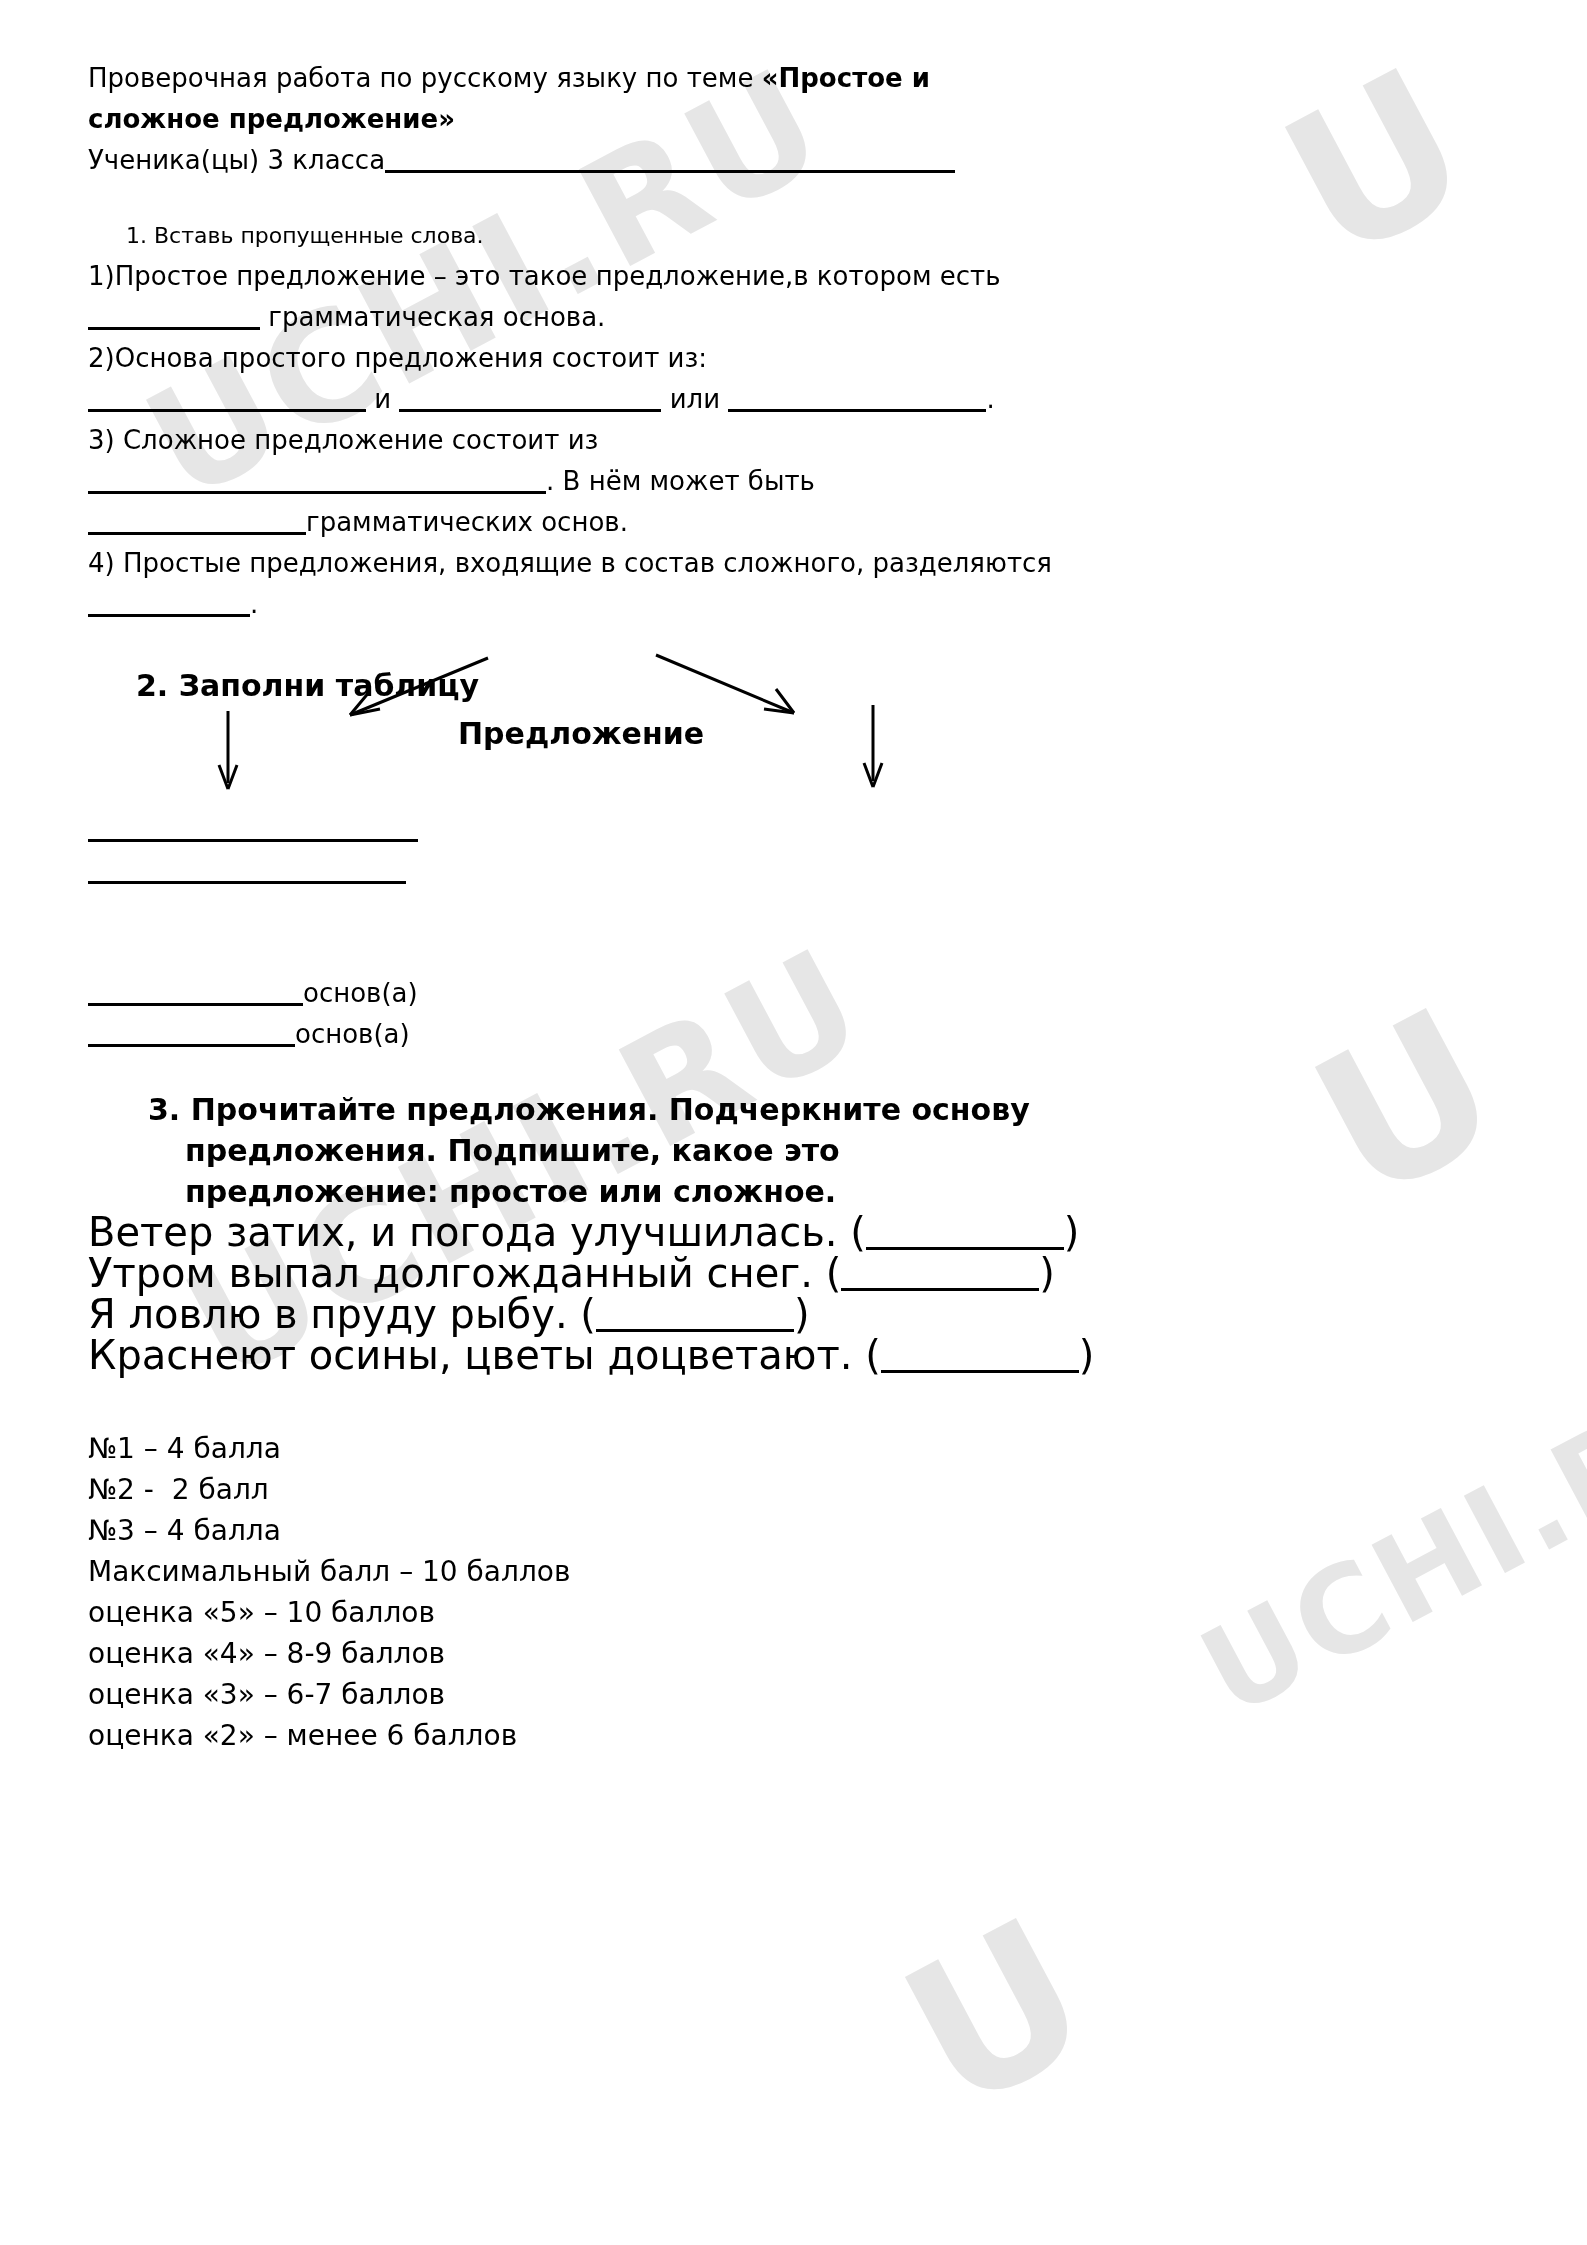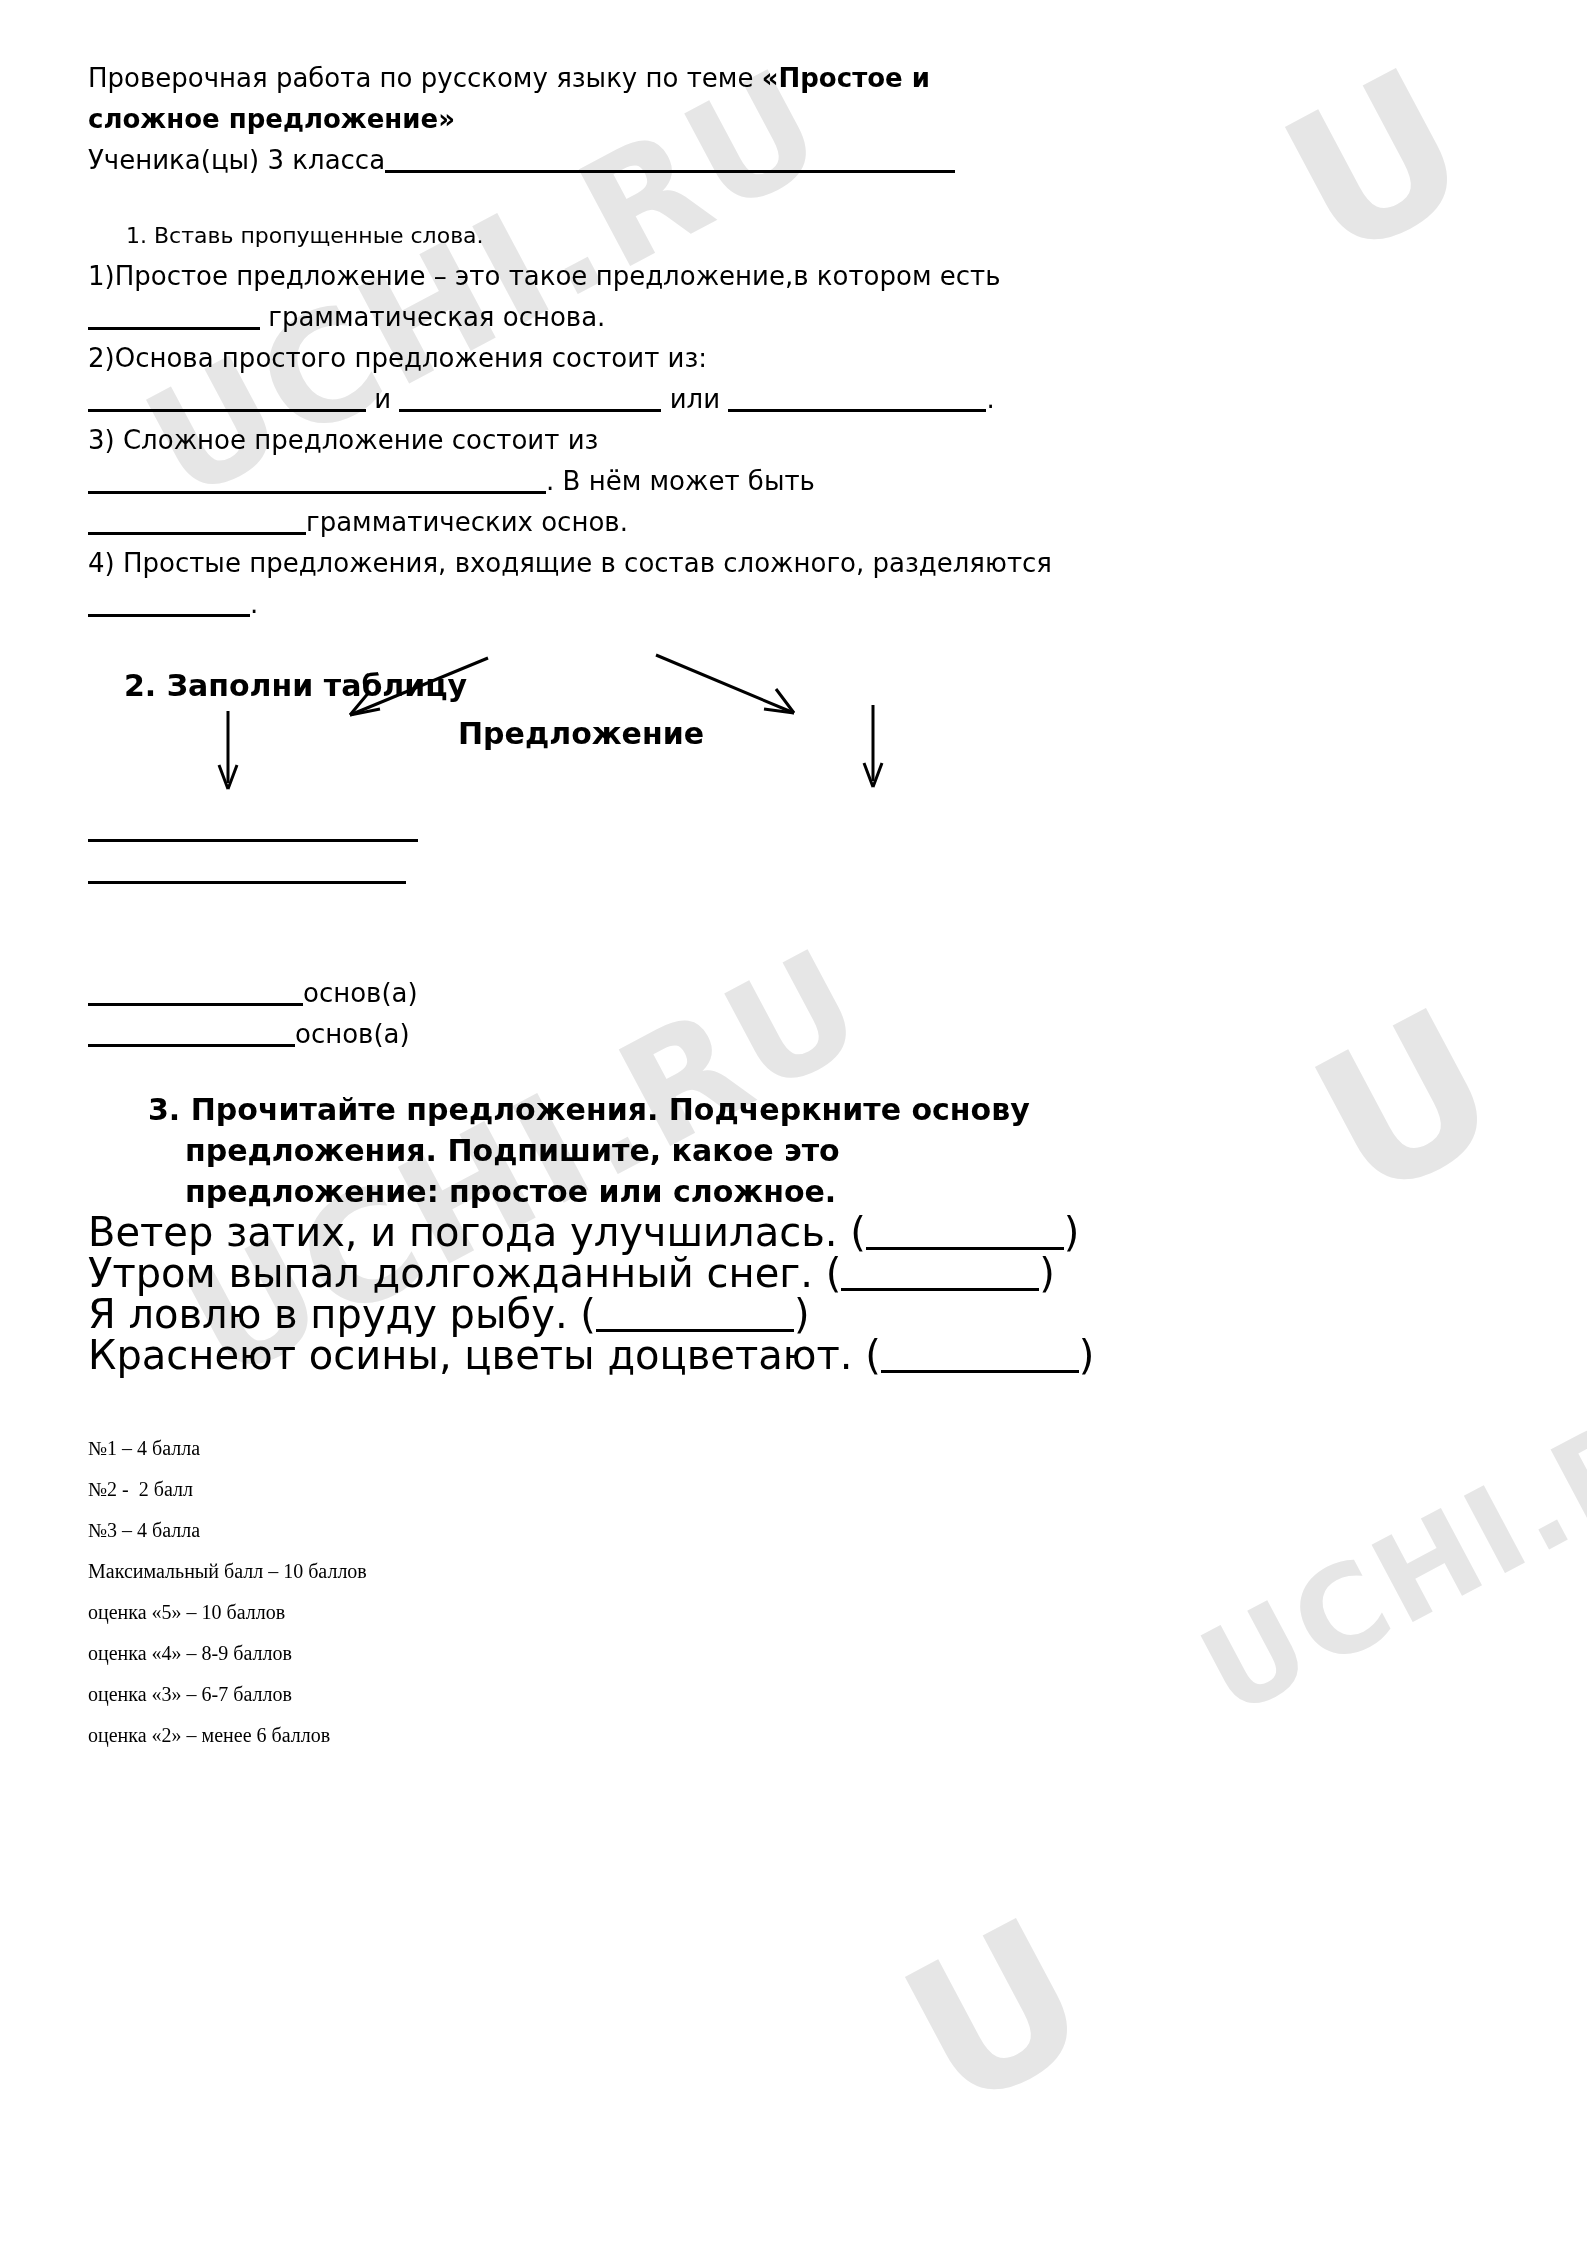--- a/index.html
+++ b/index.html
@@ -94,44 +94,43 @@
     left: 0;
     top: 0;
     overflow: visible;
   }
   .dg-label {
     position: absolute;
     font-size: 30px;
     font-weight: bold;
     line-height: 41px;
   }
-  .dg-head-2 { left: 36px; top: 22px; }
+  .dg-head-2 { left: 48px; top: 22px; }
   .dg-center { left: 370px; top: 70px; }
 
   .dg-blank-line {
     position: absolute;
     border-bottom: 3px solid #000;
     height: 0;
   }
 
   .sublines {
     font-size: 30px;
     line-height: 41px;
   }
 
   .sentence {
     font-size: 40px;
     line-height: 41px;
     white-space: pre;
   }
   .score {
-    font-size: 20px;
+    font-size: 28px;
     line-height: 41px;
     white-space: pre;
-    font-family: Liberation Serif, serif;
   }
 </style>
 </head>
 <body>
 
 <div class="page">
 
   <div class="watermark-layer">
     <div class="wm wm-a" style="left:120px; top:380px;">UCHI.RU</div>
     <div class="wm wm-b" style="left:1250px; top:100px;">U</div>

